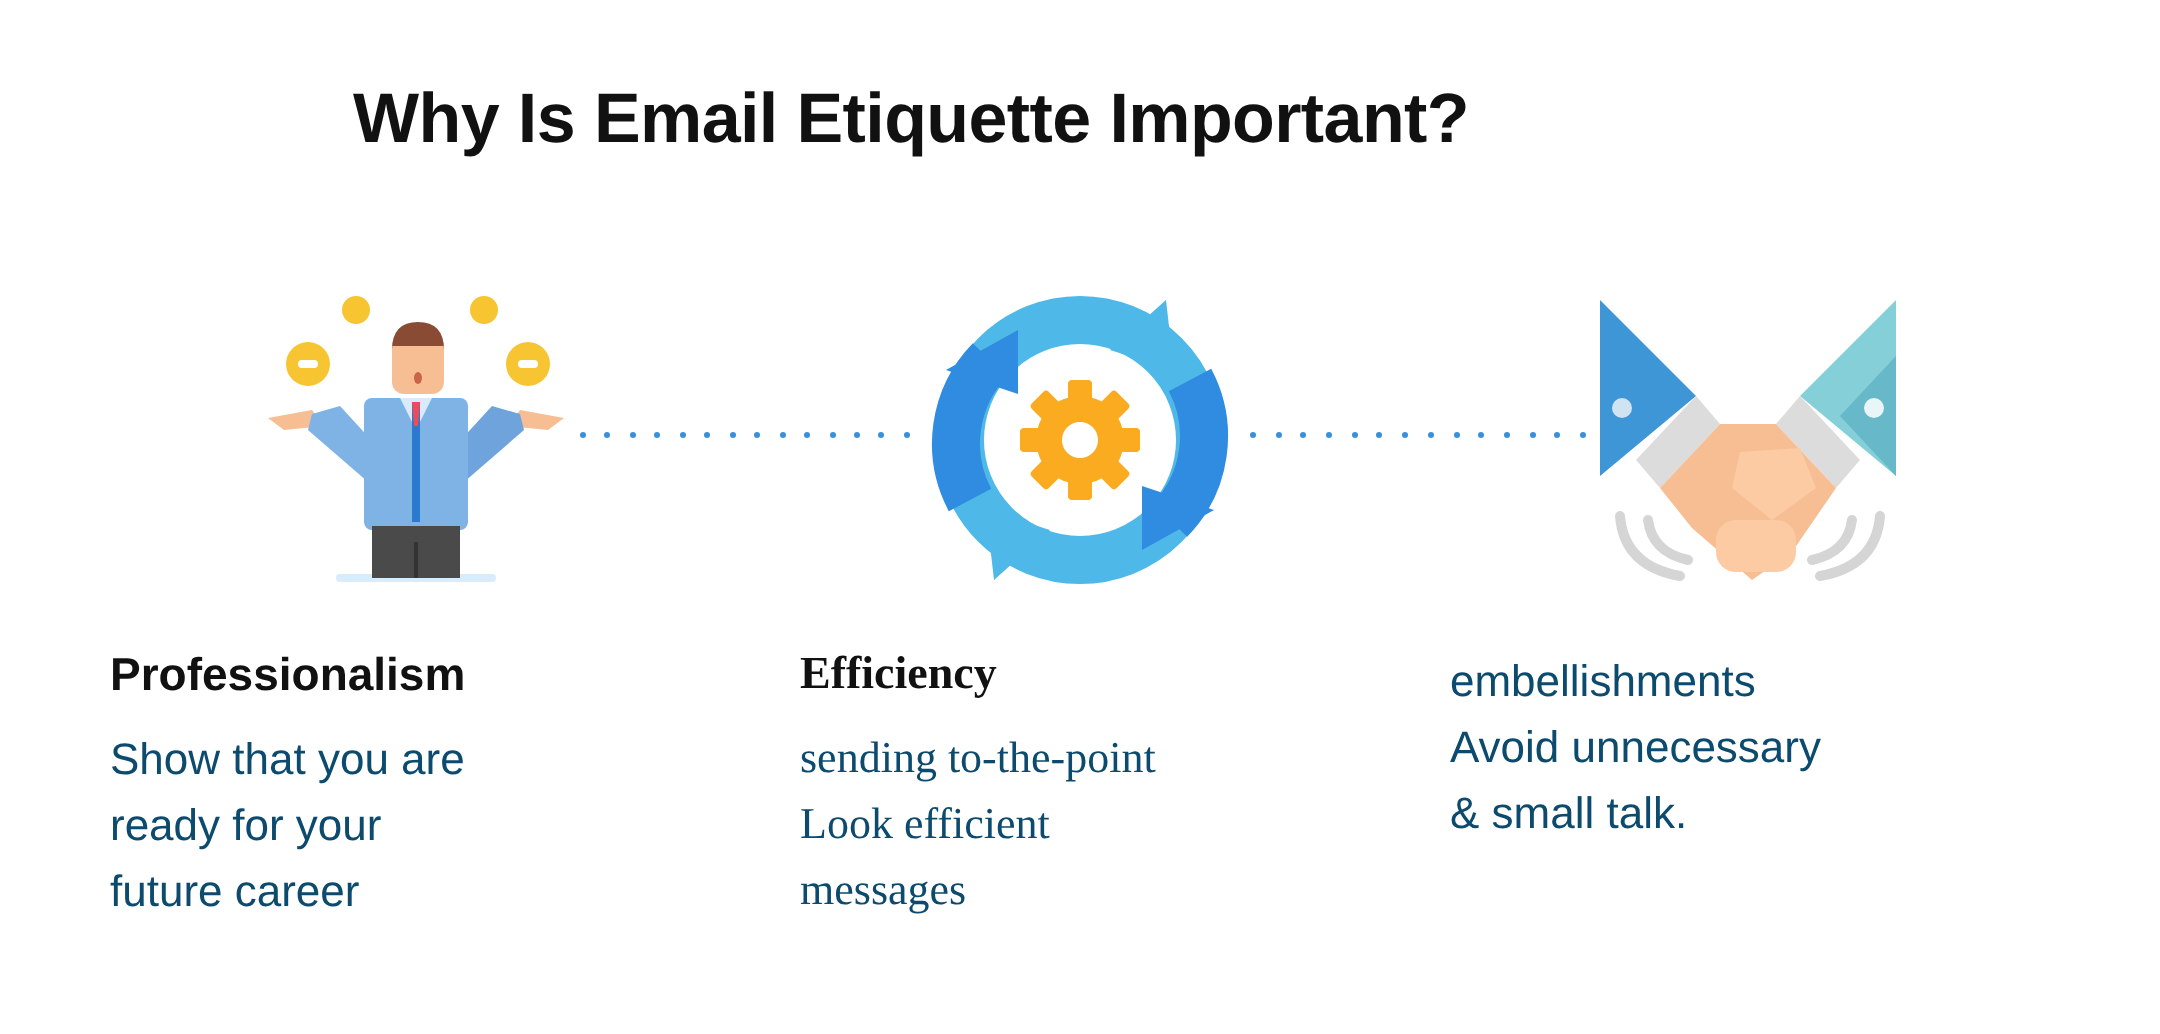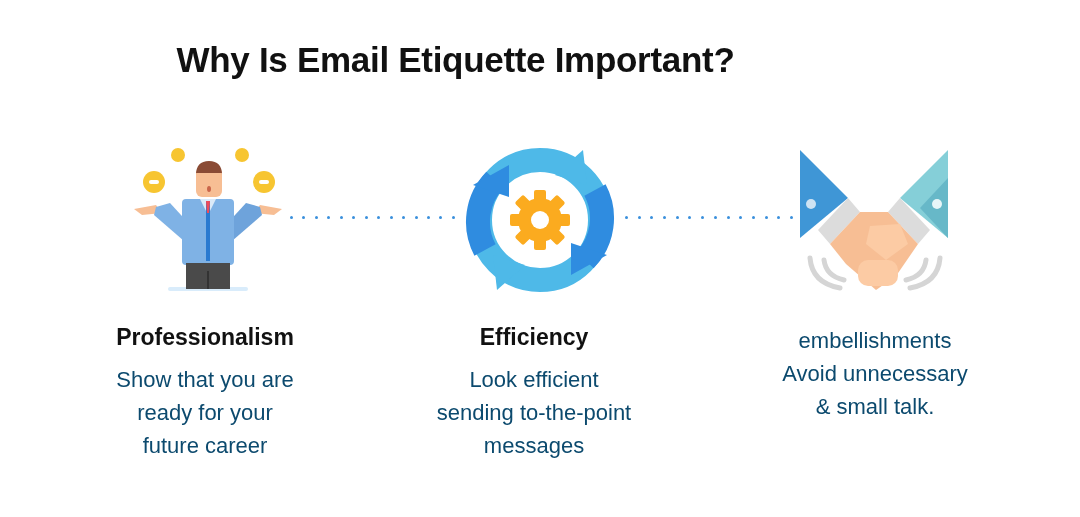--- a/index.html
+++ b/index.html
@@ -1,21 +1,21 @@
 <!DOCTYPE html>
 <html><head>
 <meta charset="utf-8">
 <style>
   html, body { margin: 0; padding: 0; background: #ffffff; }
   body { width: 1080px; height: 517px; position: relative; overflow: hidden; font-family: "Liberation Sans", sans-serif; color: #111; }
   .title { position: absolute; top: 40px; left: 0; width: 911px; text-align: center; font-size: 35px; font-weight: bold; letter-spacing: -0.3px; color: #111; }
   .icon { position: absolute; }
   .dots { position: absolute; top: 216px; height: 4px; display: flex; justify-content: space-between; }
   .dot { width: 3px; height: 3px; border-radius: 50%; background: #3a8fdc; }
-  .col { position: absolute; top: 324px; width: 300px; text-align: center; }
+  .col { position: absolute; top: 324px; width: 300px; text-align: left; }
   .col h3 { margin: 0 0 12px 0; font-size: 23px; font-weight: bold; color: #111; }
   .col .desc { font-size: 22px; line-height: 33px; color: #0c4a6e; }
   .desc span { display: block; }
 </style>
 </head>
 <body>
 
 <div class="title">Why Is Email Etiquette Important?</div>
 
 <div class="icon" style="left:130px; top:145px; width:160px; height:150px;">
@@ -130,25 +130,25 @@
 
 <div class="col" style="left:55px;">
   <h3>Professionalism</h3>
   <div class="desc">
     <span>Show that you are</span>
     <span>ready for your</span>
     <span>future career</span>
   </div>
 </div>
 
-<div class="col" style="left:384px;">
+<div class="col" style="left:400px;font-family:Liberation Serif, serif;">
   <h3>Efficiency</h3>
   <div class="desc">
+    <span>sending to-the-point</span>
     <span>Look efficient</span>
-    <span>sending to-the-point</span>
     <span>messages</span>
   </div>
 </div>
 
 <div class="col" style="left:725px;">
   <div class="desc">
     <span>embellishments</span>
     <span>Avoid unnecessary</span>
     <span>&amp; small talk.</span>
   </div>

